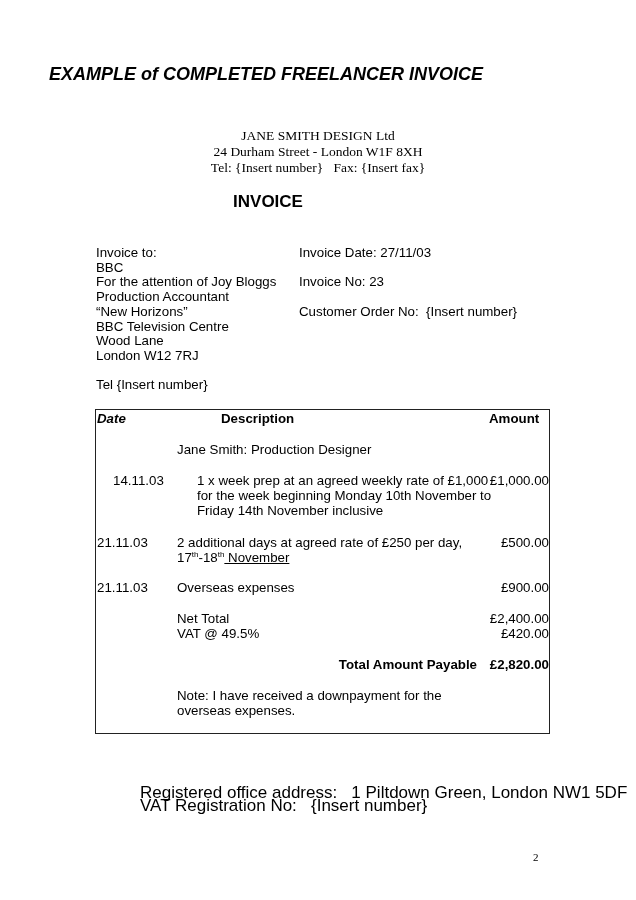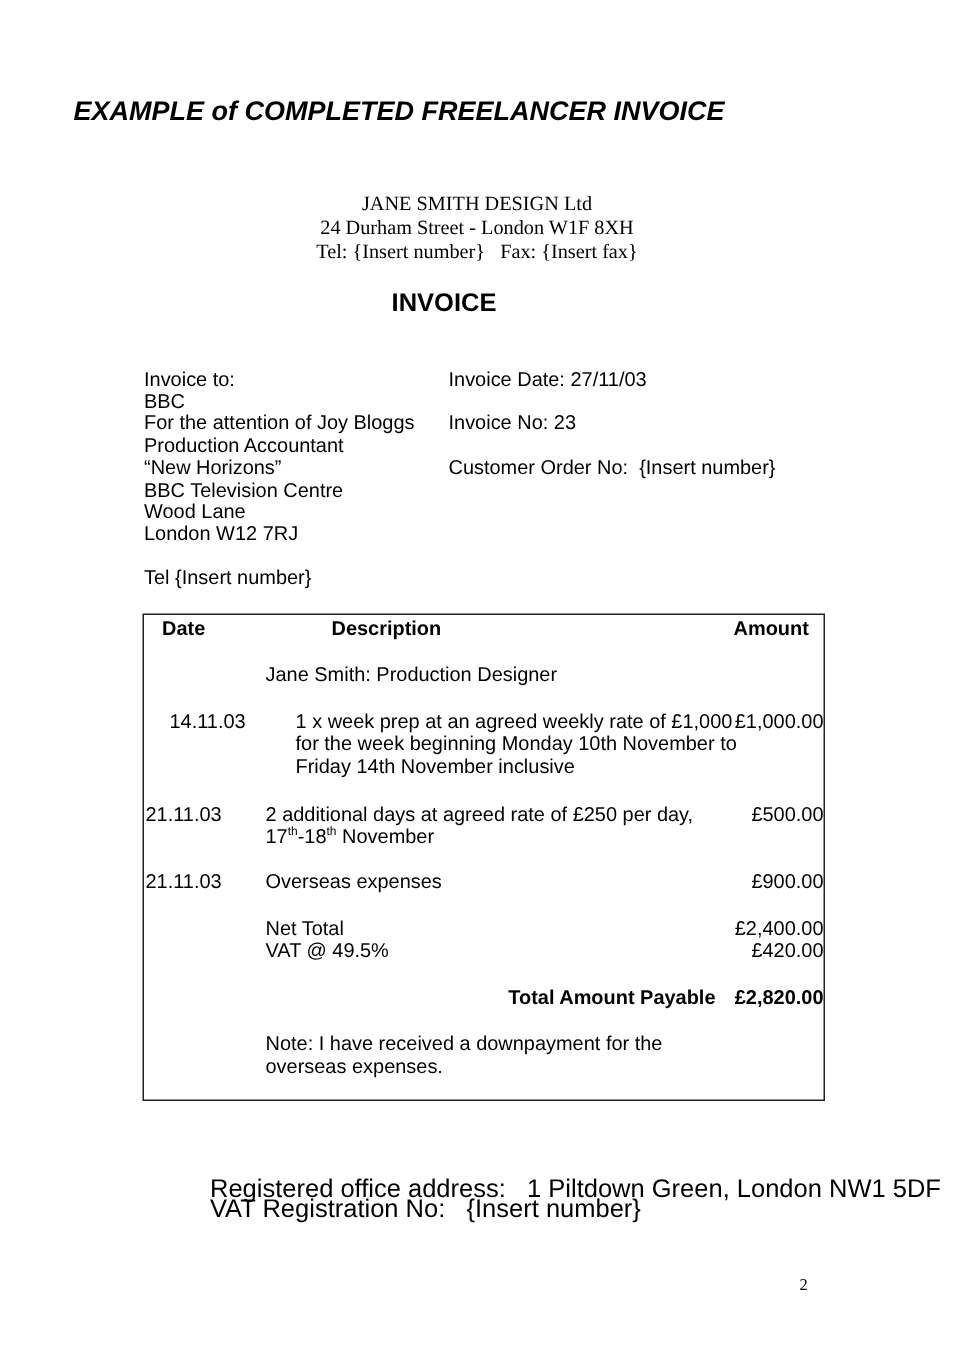--- a/index.html
+++ b/index.html
@@ -29,21 +29,20 @@
       font-family: "Liberation Serif", serif;
       font-size: 13.5px;
       line-height: 16px;
       margin-top: 26px;
     }
     .invoice-title {
       left: 0; width: 536px; top: 192px;
       text-align: center;
       font-size: 17px;
       font-weight: bold;
-      padding-left: 28px;
     }
     .billto {
       left: 96px; top: 246px;
       font-size: 13.3px;
       line-height: 14.7px;
     }
     .billto .gap { height: 14.7px; }
     .meta {
       left: 299px; top: 246px;
       font-size: 13.3px;
@@ -102,41 +101,41 @@
 </div>
 
 <div class="abs meta">
   <div class="line">Invoice Date: 27/11/03</div>
   <div class="line">Invoice No: 23</div>
   <div class="line" style="white-space:pre;">Customer Order No:  {Insert number}</div>
 </div>
 
 <div class="abs box">
 
-  <div class="cell bold" style="left:12px; top:1px;">Date</div>
+  <div class="cell bold" style="left:1px; top:1px;font-style:italic;">Date</div>
   <div class="cell bold" style="left:81px; top:1px;padding-left:44px;">Description</div>
   <div class="cell bold" style="left:393px; top:1px;">Amount</div>
 
   <div class="cell" style="left:81px; top:32px;">Jane Smith: Production Designer</div>
 
   <div>
     <div class="cell" style="left:1px; top:63px;padding-left:16px;">14.11.03</div>
     <div class="cell" style="left:81px; top:63px;margin-left:20px;">
       <div>1 x week prep at an agreed weekly rate of £1,000</div>
       <div>for the week beginning Monday 10th November to</div>
       <div>Friday 14th November inclusive</div>
     </div>
     <div class="cell right" style="right:0; top:63px;">£1,000.00</div>
   </div>
 
   <div>
     <div class="cell" style="left:1px; top:125px;">21.11.03</div>
     <div class="cell" style="left:81px; top:125px;">
       <div>2 additional days at agreed rate of £250 per day,</div>
-      <div><span>17</span><sup>th</sup><span>-18</span><sup>th</sup><span style="white-space:pre;"> November</span></div>
+      <div><span>17</span><sup>th</sup><span>-18</span><sup>th</sup><span style="white-space:pre;text-decoration:underline;"> November</span></div>
     </div>
     <div class="cell right" style="right:0; top:125px;">£500.00</div>
   </div>
 
   <div>
     <div class="cell" style="left:1px; top:170px;">21.11.03</div>
     <div class="cell" style="left:81px; top:170px;">Overseas expenses</div>
     <div class="cell right" style="right:0; top:170px;">£900.00</div>
   </div>
 

